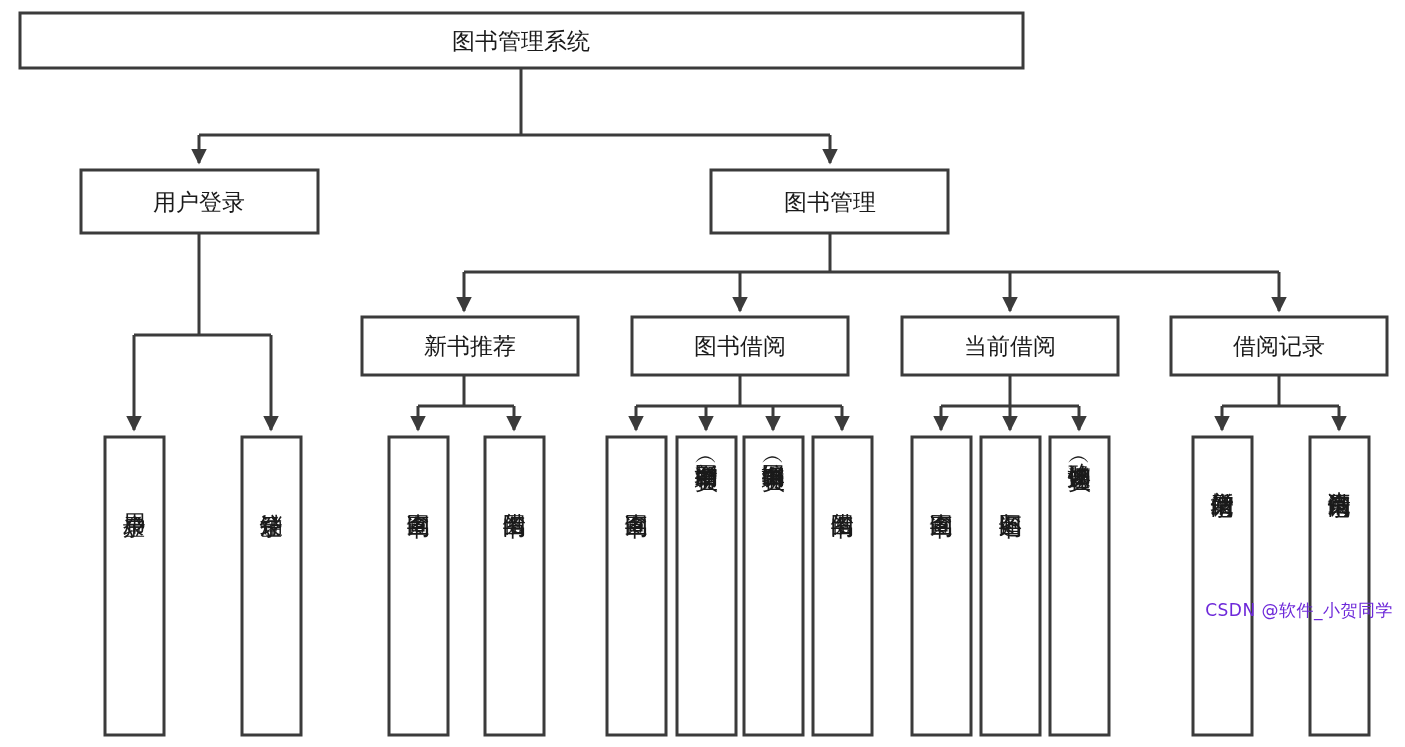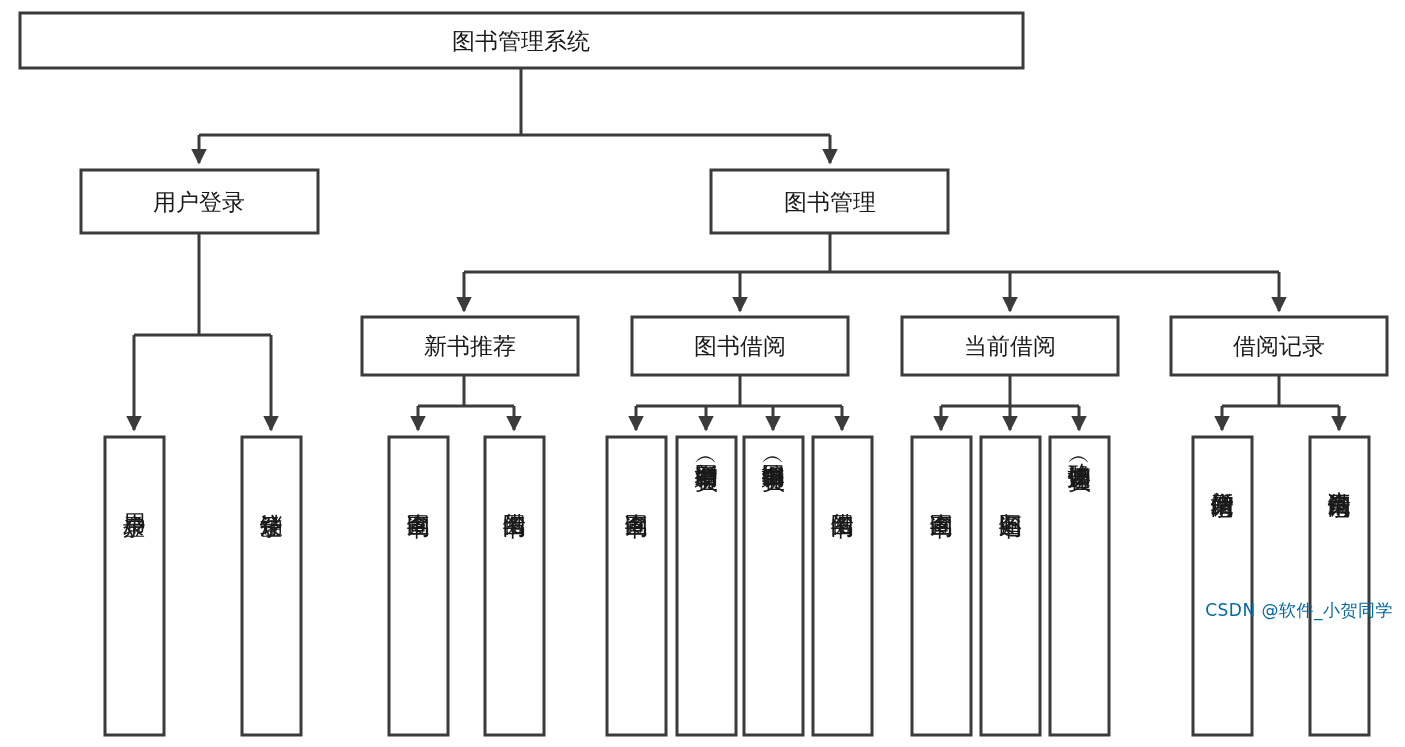--- a/index.html
+++ b/index.html
@@ -66,21 +66,21 @@
     letter-spacing: 1px;
     white-space: pre;
     text-align: center;
   }
   .watermark {
     position: absolute;
     right: 12px;
     bottom: 4px;
     font-family: "DejaVu Sans", "Liberation Sans", sans-serif;
     font-size: 17px;
-    color: #0369a1;
+    color: #6d28d9;
     letter-spacing: 0.5px;
     white-space: nowrap;
   }
 </style>
 </head>
 <body>
 
 <div id="diagram-root">
 
   <svg class="diagram-canvas" viewBox="0 0 1405 747" xmlns="http://www.w3.org/2000/svg">

